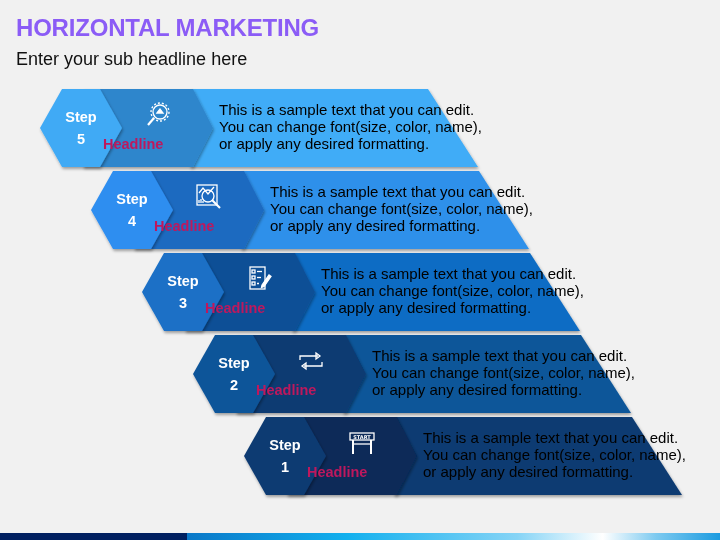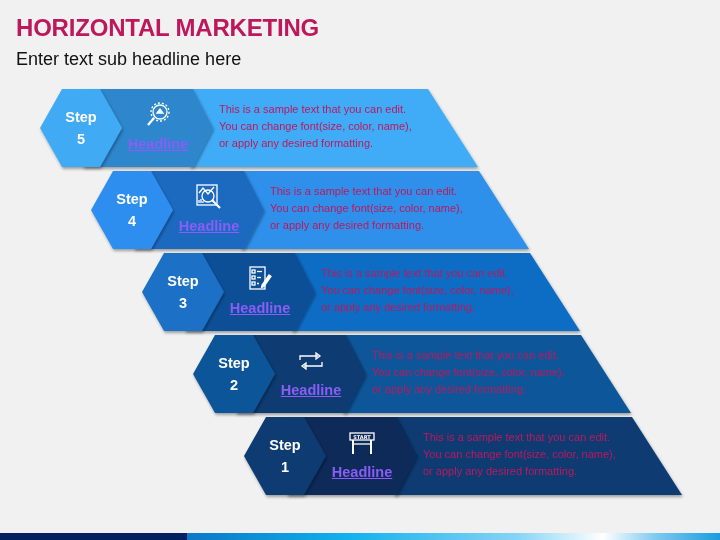--- a/index.html
+++ b/index.html
@@ -3,52 +3,52 @@
 <meta charset="utf-8">
 <style>
   html, body { margin:0; padding:0; }
   body {
     width:720px; height:540px; position:relative; overflow:hidden;
     background:#f1f1f1;
     font-family:"Liberation Sans", "DejaVu Sans", sans-serif;
   }
   .title {
     position:absolute; left:16px; top:14px;
-    font-size:24px; font-weight:bold; color:#be185d; letter-spacing:-0.2px;
+    font-size:24px; font-weight:bold; color:#8b5cf6; letter-spacing:-0.2px;
   }
   .subtitle {
     position:absolute; left:16px; top:49px;
     font-size:18px; color:#111;
   }
   .row { position:absolute; width:716px; height:78px; left:0; }
   .row svg.shapes { position:absolute; left:0; top:0; overflow:visible; }
   .step-label {
     position:absolute; width:82px; text-align:center;
     color:#fff; font-weight:bold; font-size:14.5px; line-height:22px;
   }
   .headline {
-    position:absolute; width:110px; text-align:center;
-    color:#8b5cf6; font-weight:bold; font-size:14.5px;text-decoration:underline;
+    position:absolute; width:110px; 
+    color:#be185d; font-weight:bold; font-size:14.5px;
   }
   .icon { position:absolute; width:30px; height:28px; }
   .desc {
-    position:absolute; color:#be185d; font-size:11px; line-height:17px; white-space:nowrap;
+    position:absolute; color:#000000; font-size:15px; line-height:17px; white-space:nowrap;
   }
   .footer { position:absolute; left:0; top:533px; width:720px; height:7px; }
   .footer .navy { position:absolute; left:0; top:0; width:187px; height:7px; background:#002060; }
   .footer .grad {
     position:absolute; left:187px; top:0; width:533px; height:7px;
     background:linear-gradient(90deg,#0a78c8 0%,#12b0ee 30%,#86d4f6 62%,#ffffff 78%,#7dcaf0 88%,#1b9be0 100%);
   }
 </style>
 </head>
 <body>
 
 <div class="title">HORIZONTAL MARKETING</div>
-<div class="subtitle">Enter text sub headline here</div>
+<div class="subtitle">Enter your sub headline here</div>
 
 <div id="rows">
     <div class="row" style="top: 89px;">
       <svg class="shapes" width="720" height="84">
         <defs>
           <filter id="sh0" x="-10%" y="-10%" width="130%" height="140%">
             <feDropShadow dx="1" dy="2" stdDeviation="1.5" flood-color="#000" flood-opacity="0.35"></feDropShadow>
           </filter>
         </defs>
         <polygon points="190,0 428,0 478,78 190,78" fill="#41acf7" filter="url(#sh0)"></polygon>

